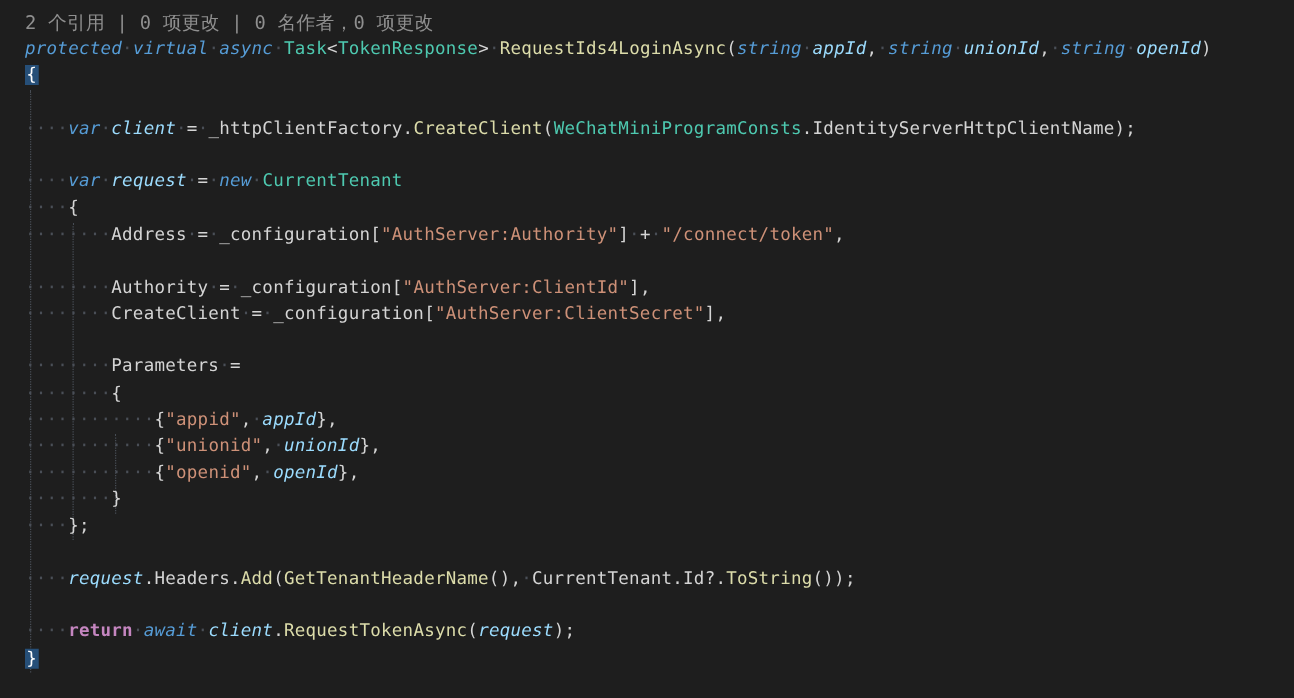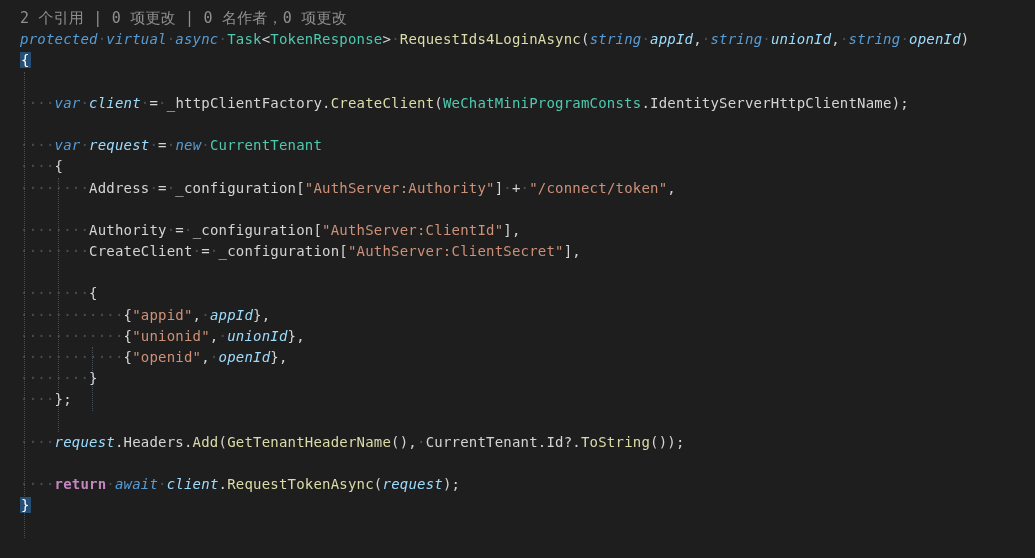--- a/index.html
+++ b/index.html
@@ -45,20 +45,21 @@
       <div class="line"></div>
       <div class="line"><span class="tok-ws">····</span><span class="tok-kw">var</span><span class="tok-ws">·</span><span class="tok-var">client</span><span class="tok-ws">·</span><span class="tok-punct">=</span><span class="tok-ws">·</span><span class="tok-plain">_httpClientFactory</span><span class="tok-punct">.</span><span class="tok-method">CreateClient</span><span class="tok-punct">(</span><span class="tok-type">WeChatMiniProgramConsts</span><span class="tok-punct">.</span><span class="tok-plain">IdentityServerHttpClientName</span><span class="tok-punct">);</span></div>
       <div class="line"></div>
       <div class="line"><span class="tok-ws">····</span><span class="tok-kw">var</span><span class="tok-ws">·</span><span class="tok-var">request</span><span class="tok-ws">·</span><span class="tok-punct">=</span><span class="tok-ws">·</span><span class="tok-kw">new</span><span class="tok-ws">·</span><span class="tok-type">CurrentTenant</span></div>
       <div class="line"><span class="tok-ws">····</span><span class="tok-punct">{</span></div>
       <div class="line"><span class="tok-ws">········</span><span class="tok-plain">Address</span><span class="tok-ws">·</span><span class="tok-punct">=</span><span class="tok-ws">·</span><span class="tok-plain">_configuration</span><span class="tok-punct">[</span><span class="tok-str">"AuthServer:Authority"</span><span class="tok-punct">]</span><span class="tok-ws">·</span><span class="tok-punct">+</span><span class="tok-ws">·</span><span class="tok-str">"/connect/token"</span><span class="tok-punct">,</span></div>
       <div class="line"></div>
       <div class="line"><span class="tok-ws">········</span><span class="tok-plain">Authority</span><span class="tok-ws">·</span><span class="tok-punct">=</span><span class="tok-ws">·</span><span class="tok-plain">_configuration</span><span class="tok-punct">[</span><span class="tok-str">"AuthServer:ClientId"</span><span class="tok-punct">],</span></div>
       <div class="line"><span class="tok-ws">········</span><span class="tok-plain">CreateClient</span><span class="tok-ws">·</span><span class="tok-punct">=</span><span class="tok-ws">·</span><span class="tok-plain">_configuration</span><span class="tok-punct">[</span><span class="tok-str">"AuthServer:ClientSecret"</span><span class="tok-punct">],</span></div>
       <div class="line"></div>
+      <div class="line"><span class="tok-ws">········</span><span class="tok-plain">Parameters</span><span class="tok-ws">·</span><span class="tok-punct">=</span></div>
       <div class="line"><span class="tok-ws">········</span><span class="tok-punct">{</span></div>
       <div class="line"><span class="tok-ws">············</span><span class="tok-punct">{</span><span class="tok-str">"appid"</span><span class="tok-punct">,</span><span class="tok-ws">·</span><span class="tok-var">appId</span><span class="tok-punct">},</span></div>
       <div class="line"><span class="tok-ws">············</span><span class="tok-punct">{</span><span class="tok-str">"unionid"</span><span class="tok-punct">,</span><span class="tok-ws">·</span><span class="tok-var">unionId</span><span class="tok-punct">},</span></div>
       <div class="line"><span class="tok-ws">············</span><span class="tok-punct">{</span><span class="tok-str">"openid"</span><span class="tok-punct">,</span><span class="tok-ws">·</span><span class="tok-var">openId</span><span class="tok-punct">},</span></div>
       <div class="line"><span class="tok-ws">········</span><span class="tok-punct">}</span></div>
       <div class="line"><span class="tok-ws">····</span><span class="tok-punct">};</span></div>
       <div class="line"></div>
       <div class="line"><span class="tok-ws">····</span><span class="tok-var">request</span><span class="tok-punct">.</span><span class="tok-plain">Headers</span><span class="tok-punct">.</span><span class="tok-method">Add</span><span class="tok-punct">(</span><span class="tok-method">GetTenantHeaderName</span><span class="tok-punct">(),</span><span class="tok-ws">·</span><span class="tok-plain">CurrentTenant</span><span class="tok-punct">.</span><span class="tok-plain">Id</span><span class="tok-punct">?.</span><span class="tok-method">ToString</span><span class="tok-punct">());</span></div>
       <div class="line"></div>
       <div class="line"><span class="tok-ws">····</span><span class="tok-ret">return</span><span class="tok-ws">·</span><span class="tok-kw">await</span><span class="tok-ws">·</span><span class="tok-var">client</span><span class="tok-punct">.</span><span class="tok-method">RequestTokenAsync</span><span class="tok-punct">(</span><span class="tok-var">request</span><span class="tok-punct">);</span></div>

